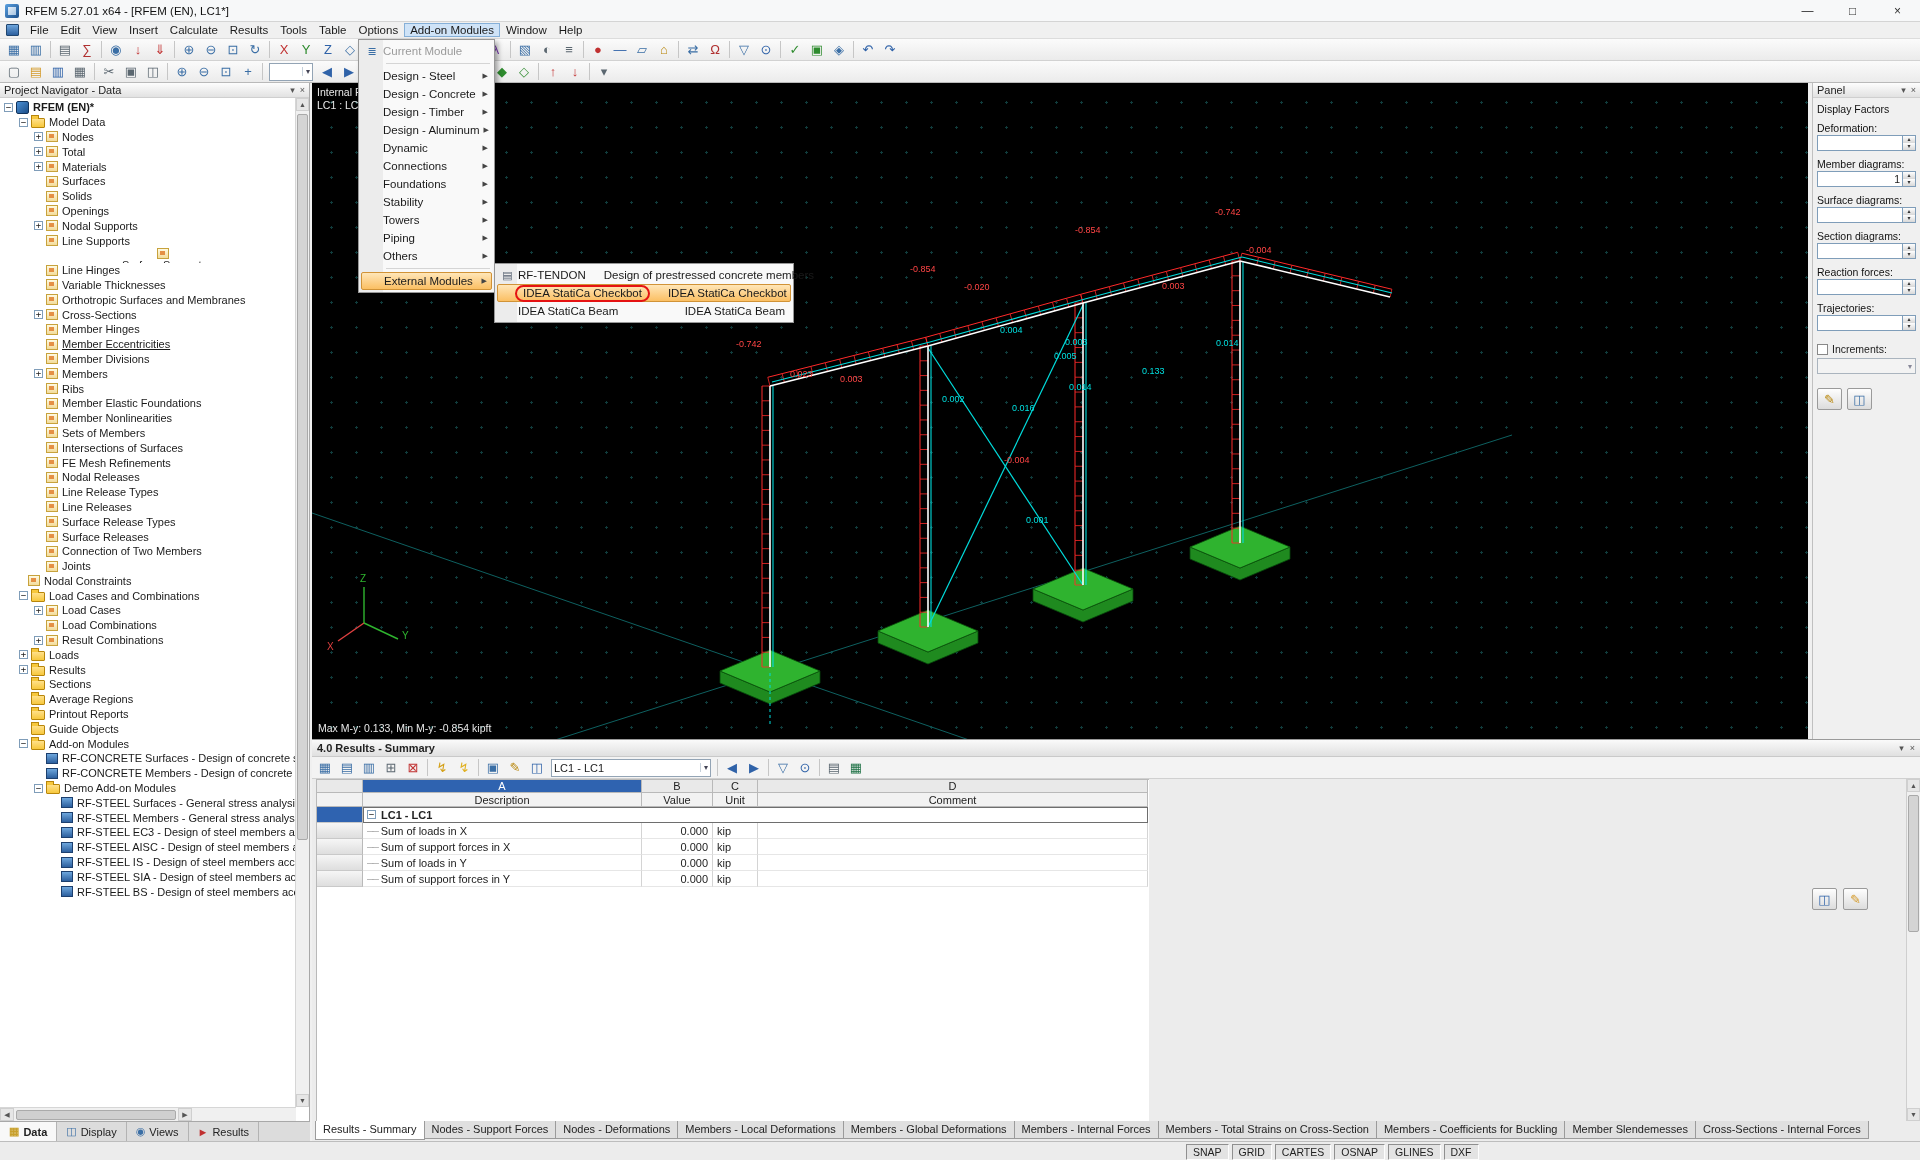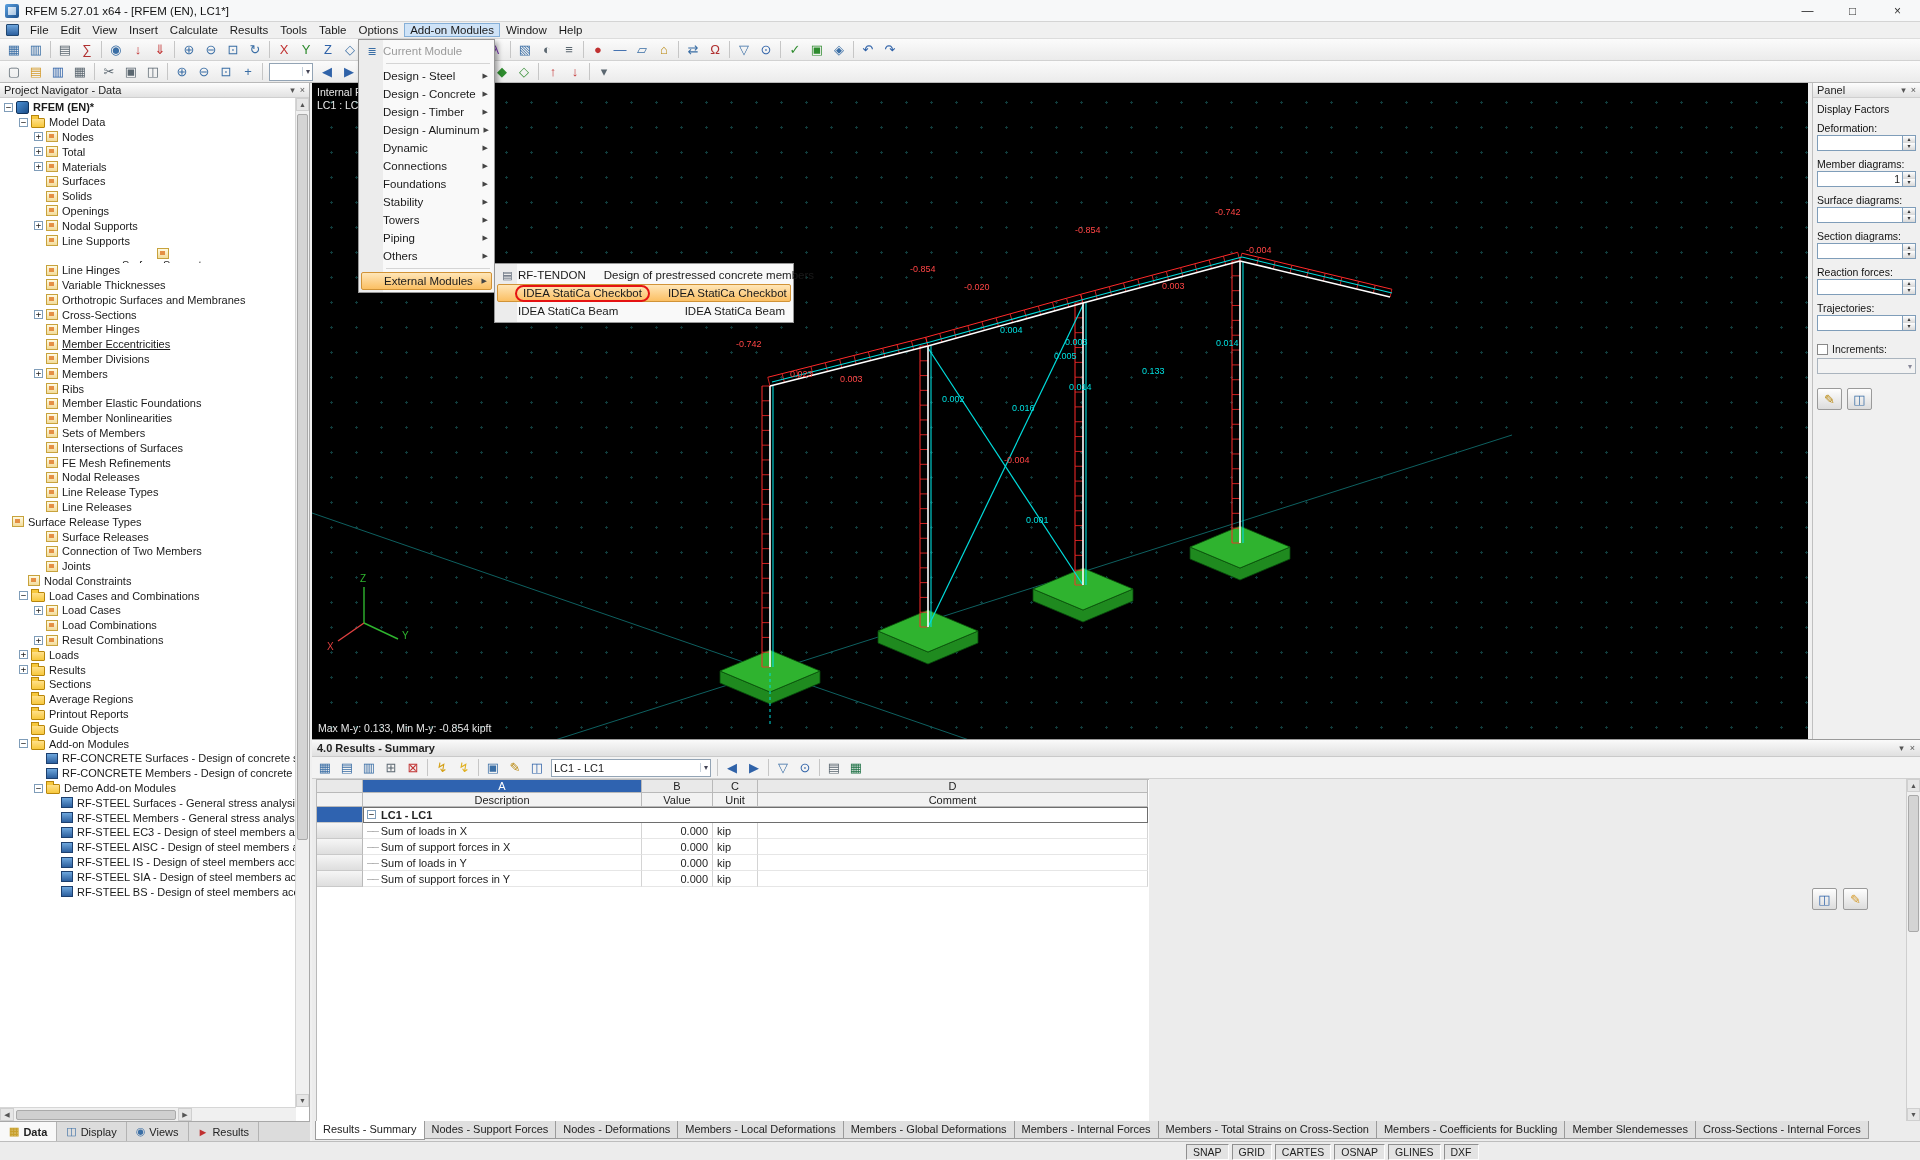--- a/index.html
+++ b/index.html
@@ -512,21 +512,21 @@
       <div class="tree-row" style="padding-left: 34px;">
         <span class="t-exp-sp"></span>
         <span class="t-icon item"></span>
         <span class="t-label">Line Release Types</span>
       </div>
       <div class="tree-row" style="padding-left: 34px;">
         <span class="t-exp-sp"></span>
         <span class="t-icon item"></span>
         <span class="t-label">Line Releases</span>
       </div>
-      <div class="tree-row" style="">
+      <div class="tree-row" style="padding-left: 34px;">
         <span class="t-exp-sp"></span>
         <span class="t-icon item"></span>
         <span class="t-label">Surface Release Types</span>
       </div>
       <div class="tree-row" style="padding-left: 34px;">
         <span class="t-exp-sp"></span>
         <span class="t-icon item"></span>
         <span class="t-label">Surface Releases</span>
       </div>
       <div class="tree-row" style="padding-left: 34px;">

